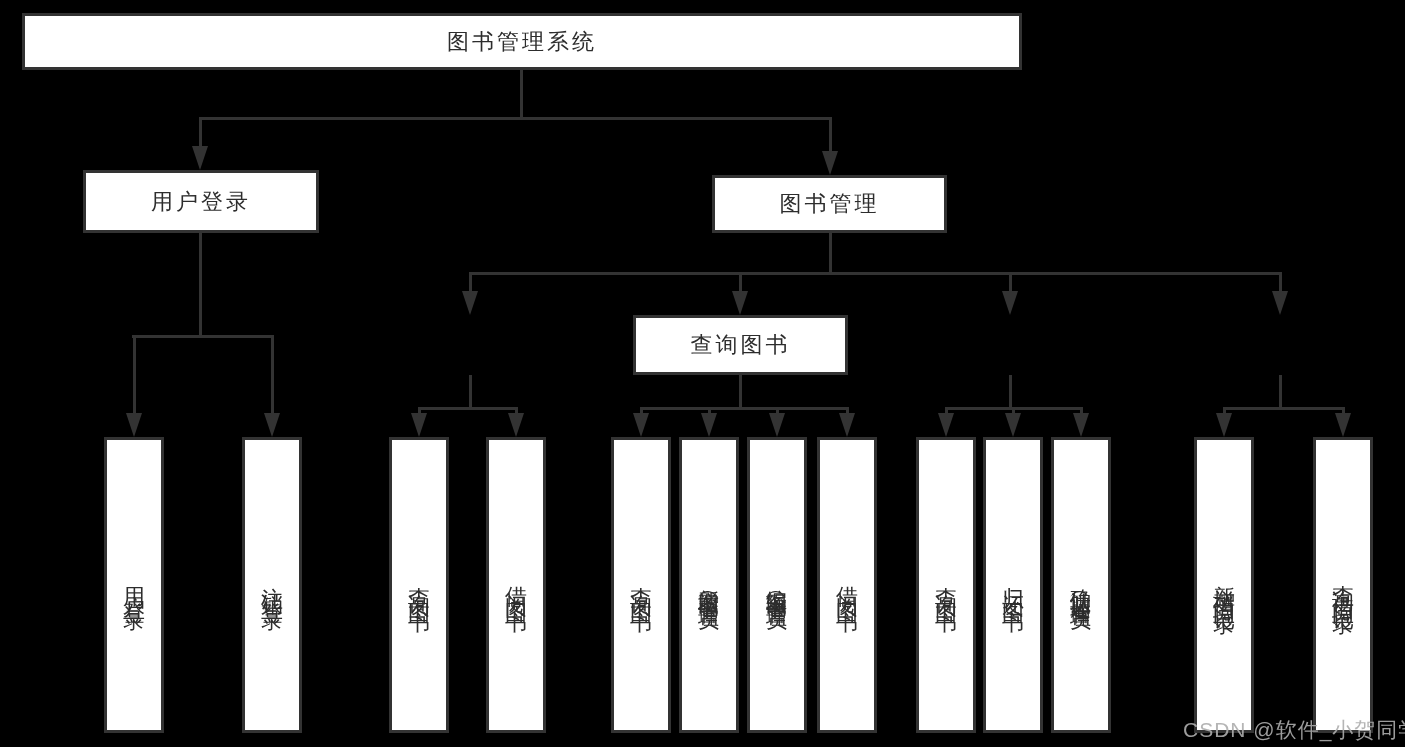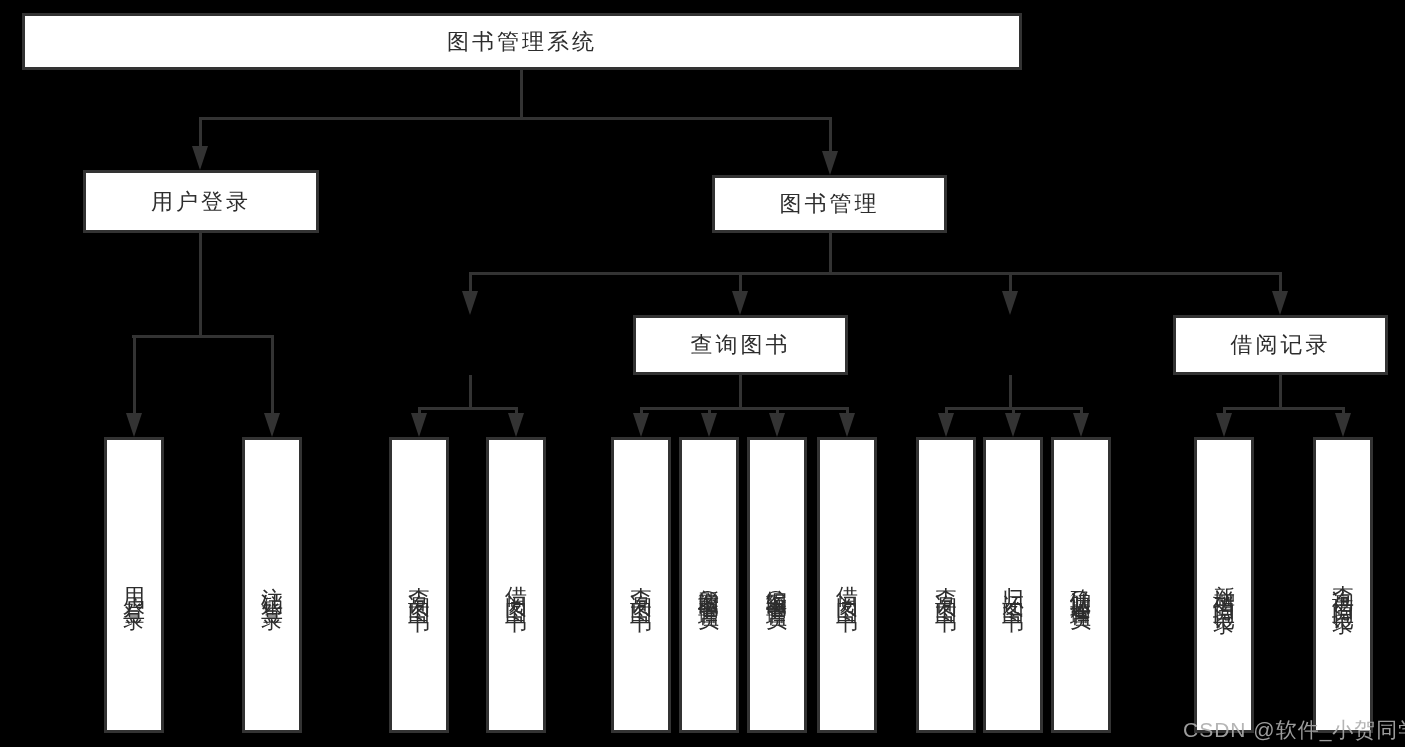--- a/index.html
+++ b/index.html
@@ -84,21 +84,20 @@
   <div class="vline" style="left:469px; top:272px; height:22px;"></div>
   <div class="tri" style="left:462px; top:291px;"></div>
   <div class="vline" style="left:739px; top:272px; height:22px;"></div>
   <div class="tri" style="left:732px; top:291px;"></div>
   <div class="vline" style="left:1009px; top:272px; height:22px;"></div>
   <div class="tri" style="left:1002px; top:291px;"></div>
   <div class="vline" style="left:1279px; top:272px; height:22px;"></div>
   <div class="tri" style="left:1272px; top:291px;"></div>
 
   <div class="box" style="left:633px; top:315px; width:215px; height:60px;">查询图书</div>
-  <div class="box" style="left:1173px; top:315px; width:215px; height:60px;">借阅记录</div>
 
   <div class="vline" style="left:469px; top:375px; height:34px;"></div>
   <div class="vline" style="left:739px; top:375px; height:34px;"></div>
   <div class="vline" style="left:1009px; top:375px; height:34px;"></div>
   <div class="vline" style="left:1279px; top:375px; height:34px;"></div>
 
   <div class="hline" style="left:418px; top:407px; width:100px;"></div>
   <div class="hline" style="left:640px; top:407px; width:208px;"></div>
   <div class="hline" style="left:945px; top:407px; width:137px;"></div>
   <div class="hline" style="left:1223px; top:407px; width:121px;"></div>

